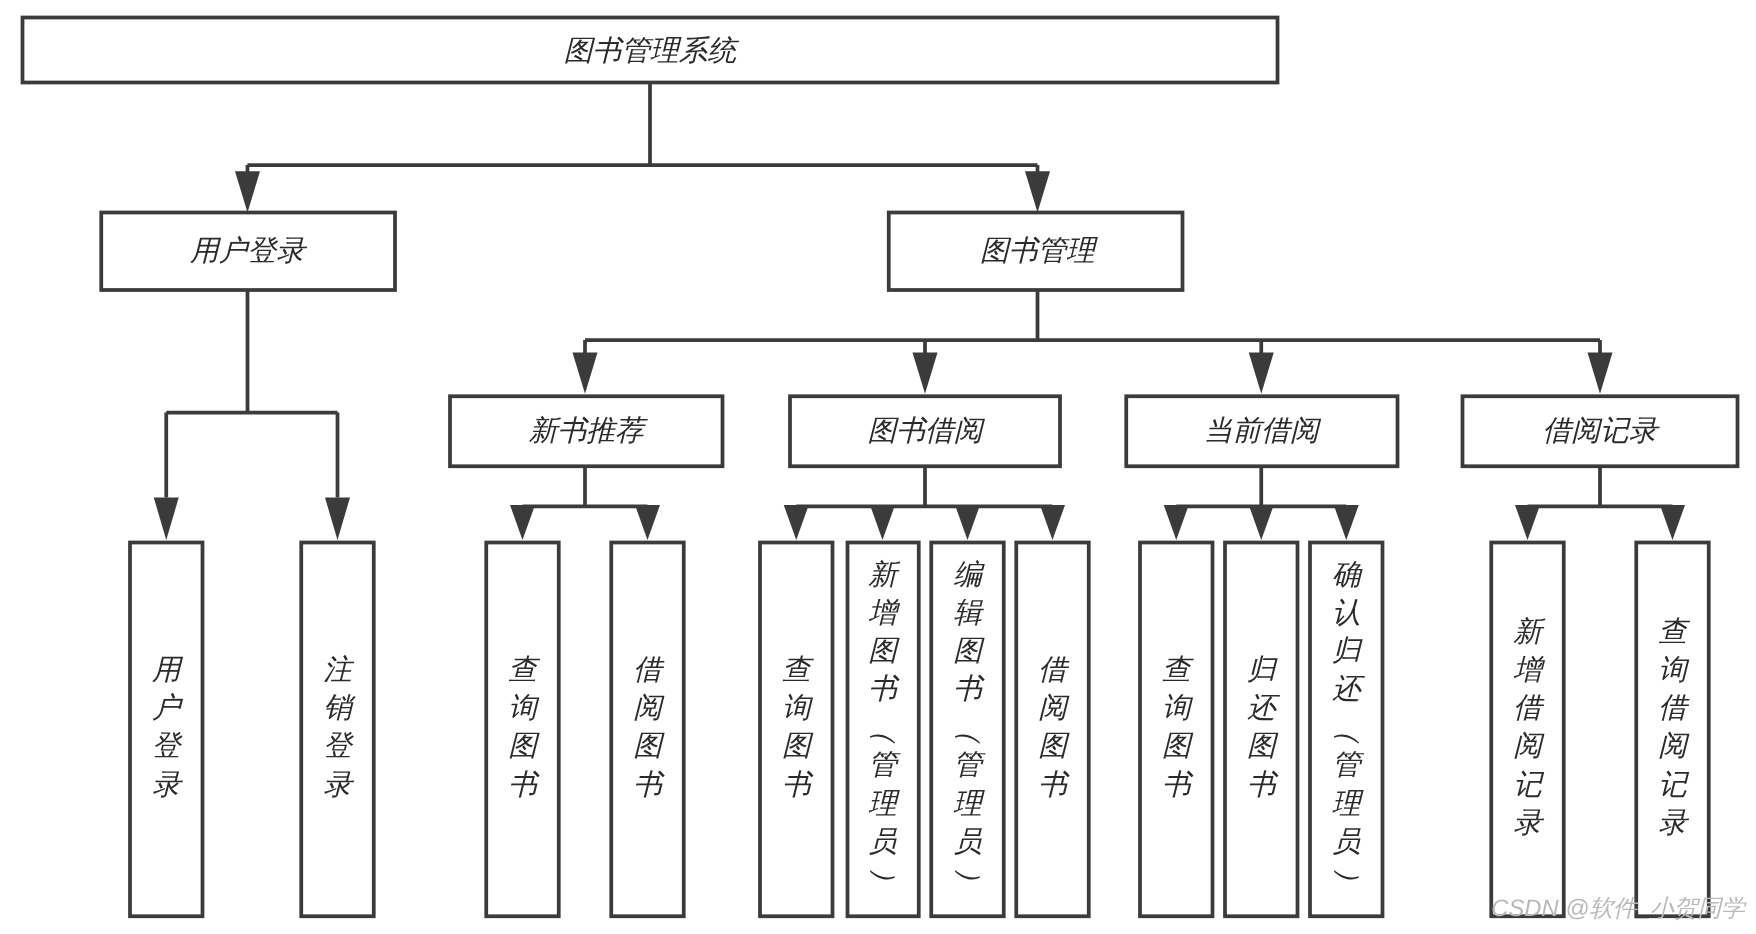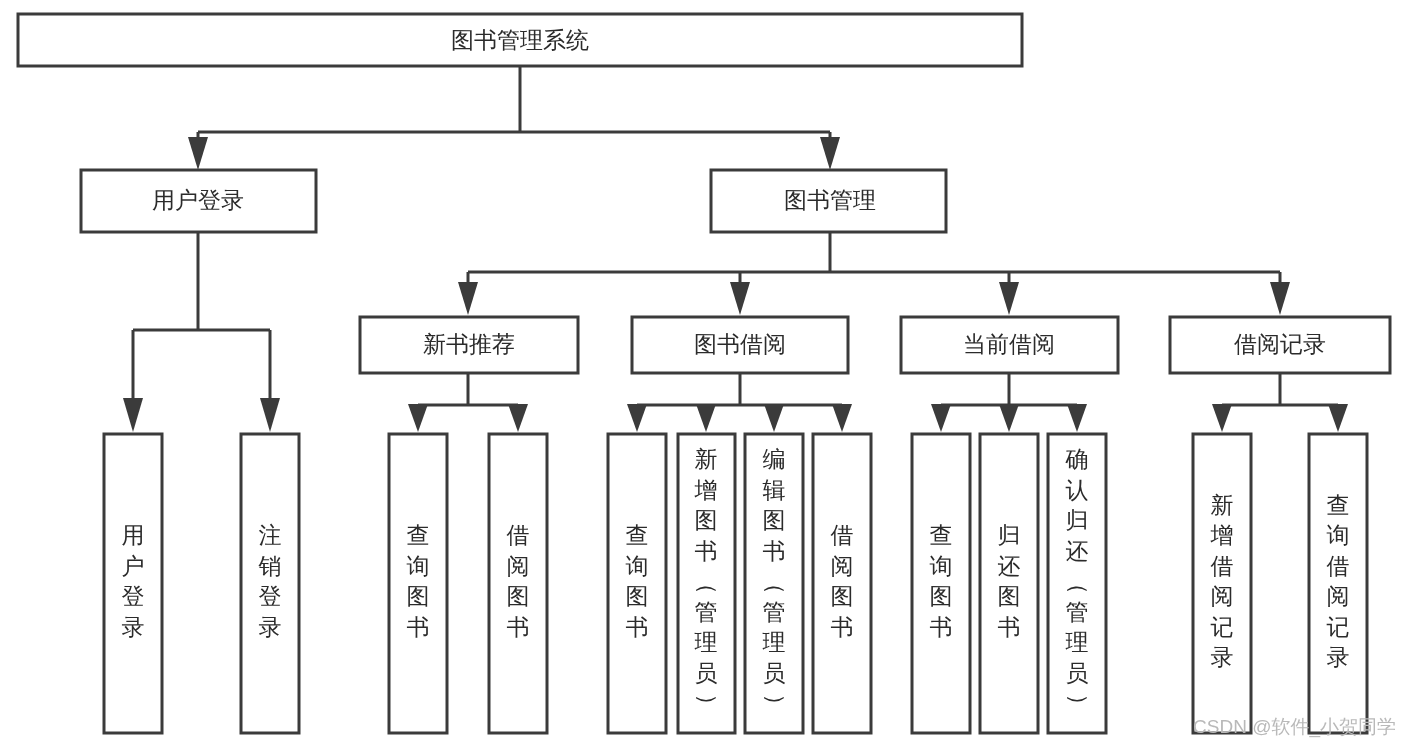--- a/index.html
+++ b/index.html
@@ -10,20 +10,21 @@
   }
   body {
     font-family: "Liberation Sans", "DejaVu Sans", sans-serif;
   }
   #diagram-root {
     position: relative;
     width: 1405px;
     height: 747px;
     background: #ffffff;
     overflow: hidden;
+    font-style: italic;
   }
   svg.diagram-canvas {
     position: absolute;
     left: 0;
     top: 0;
     width: 1405px;
     height: 747px;
     display: block;
   }
   .node-box {

